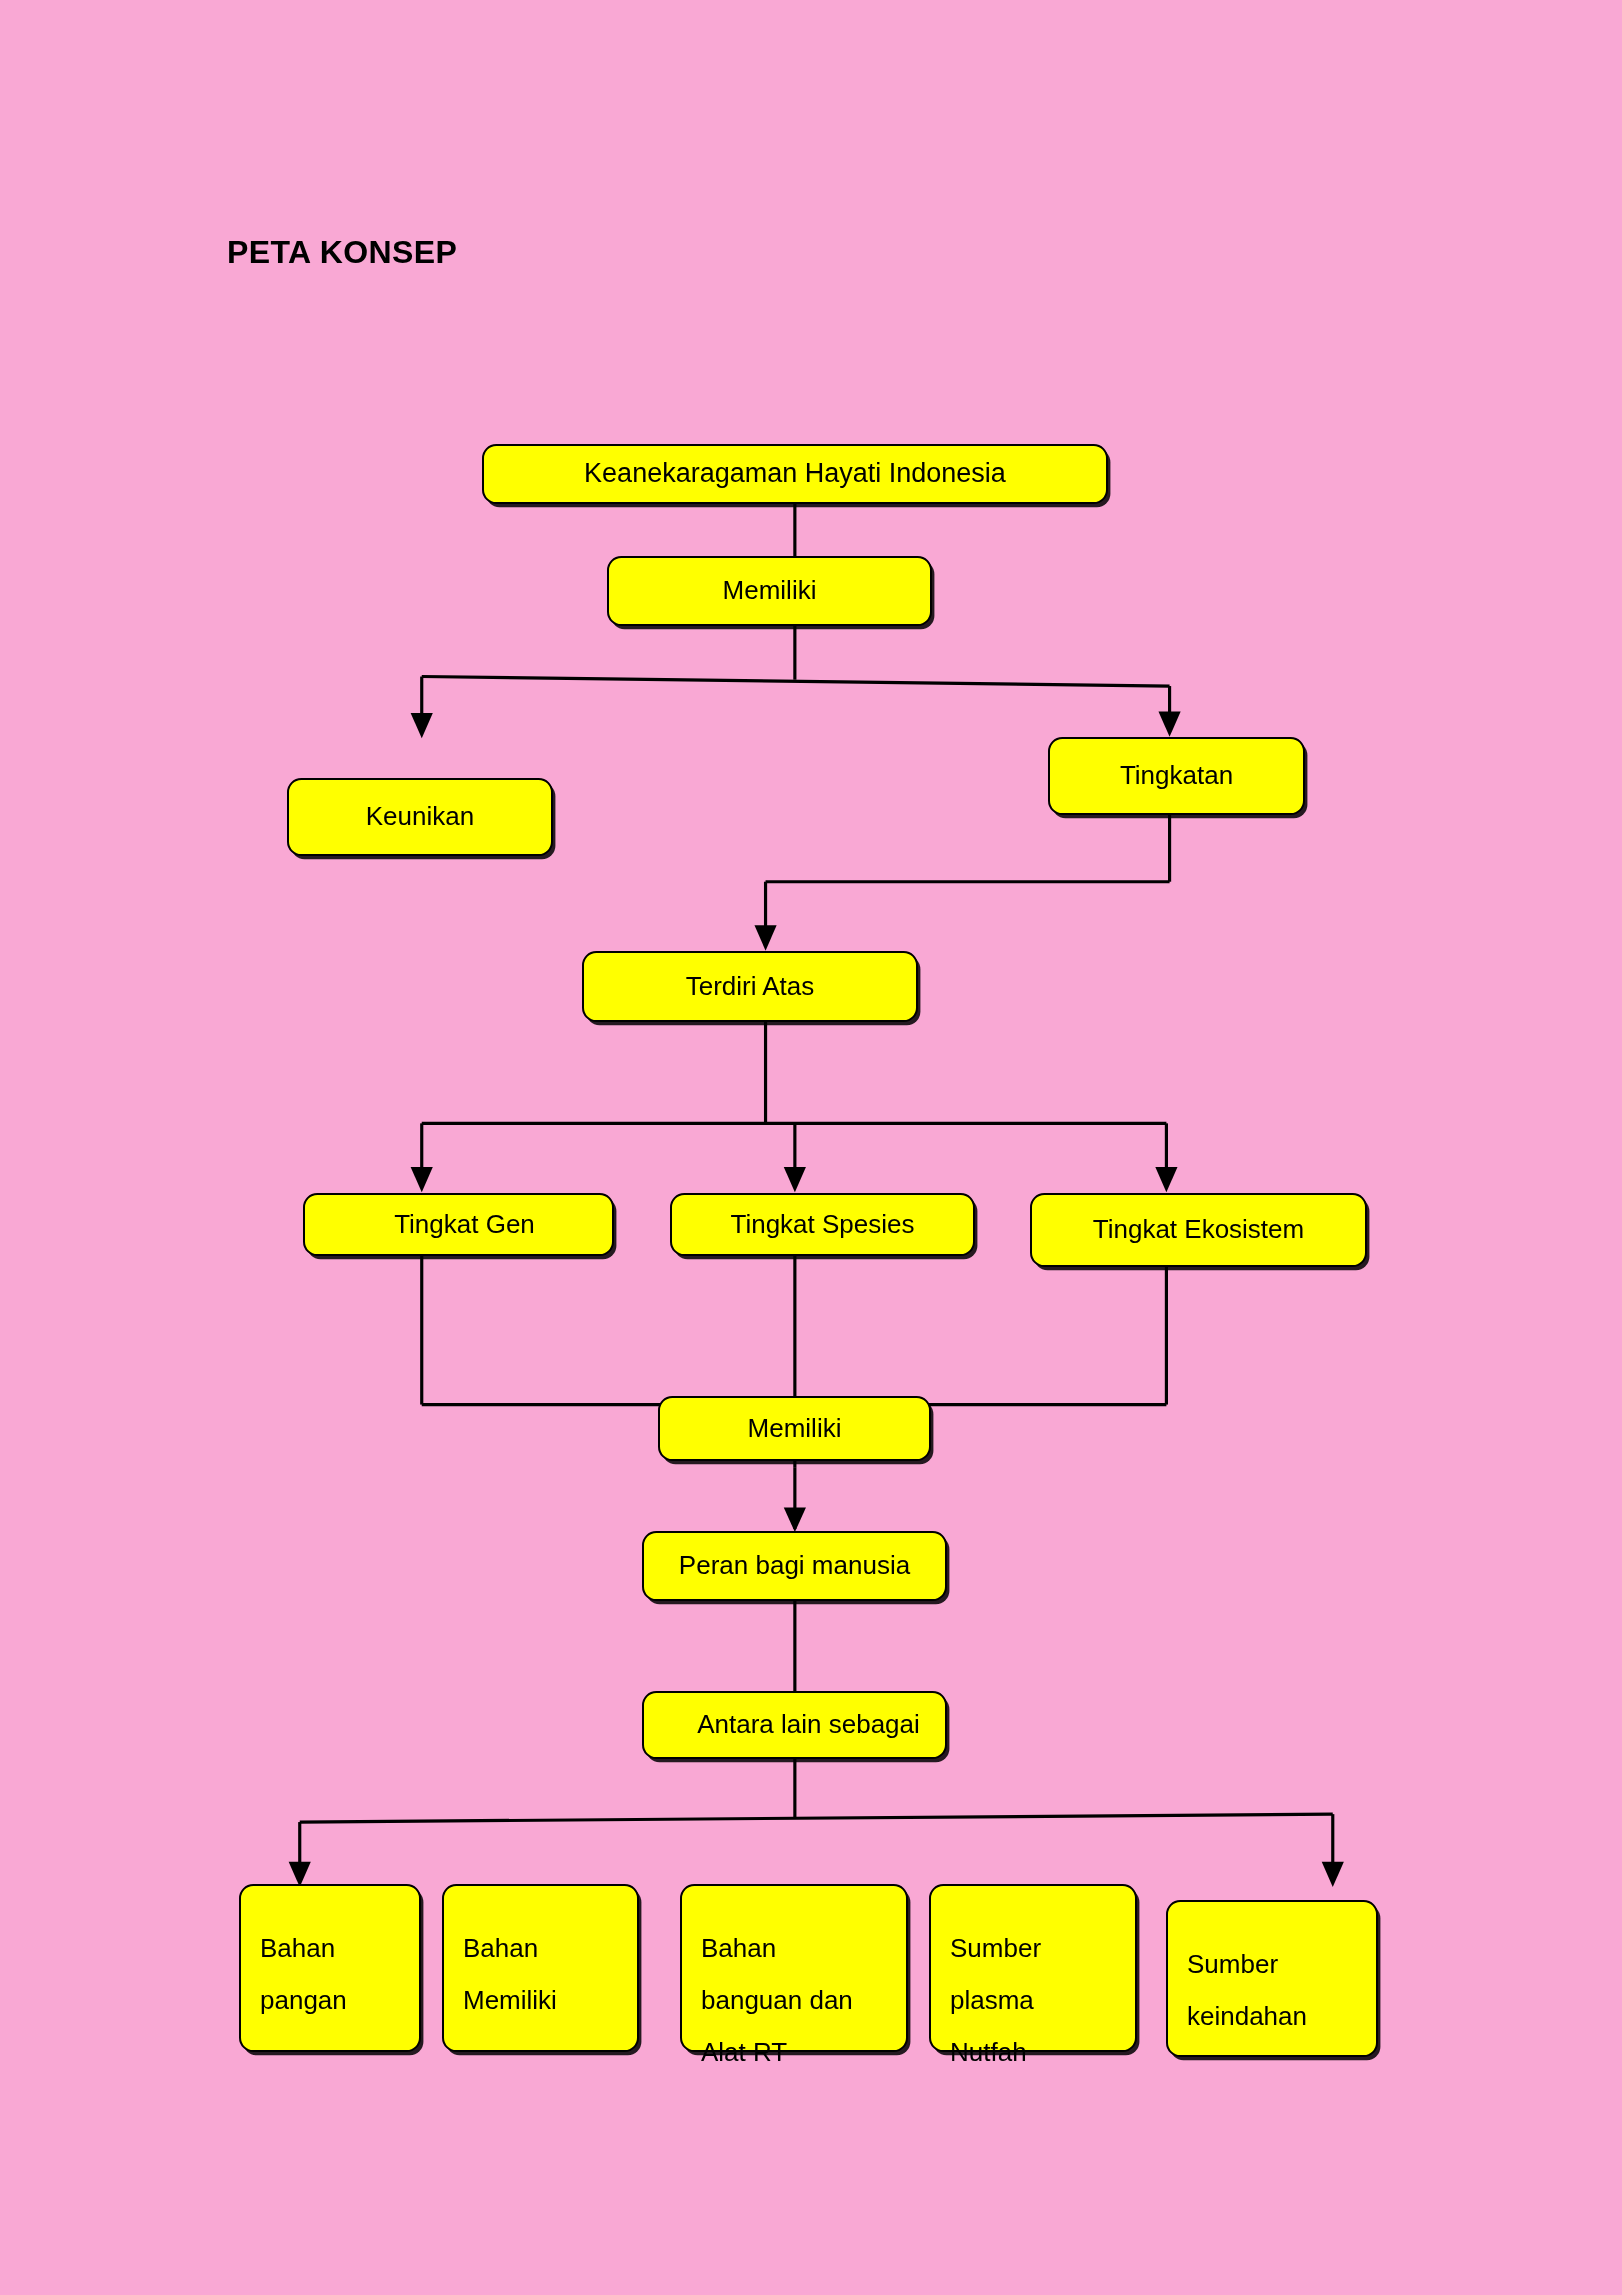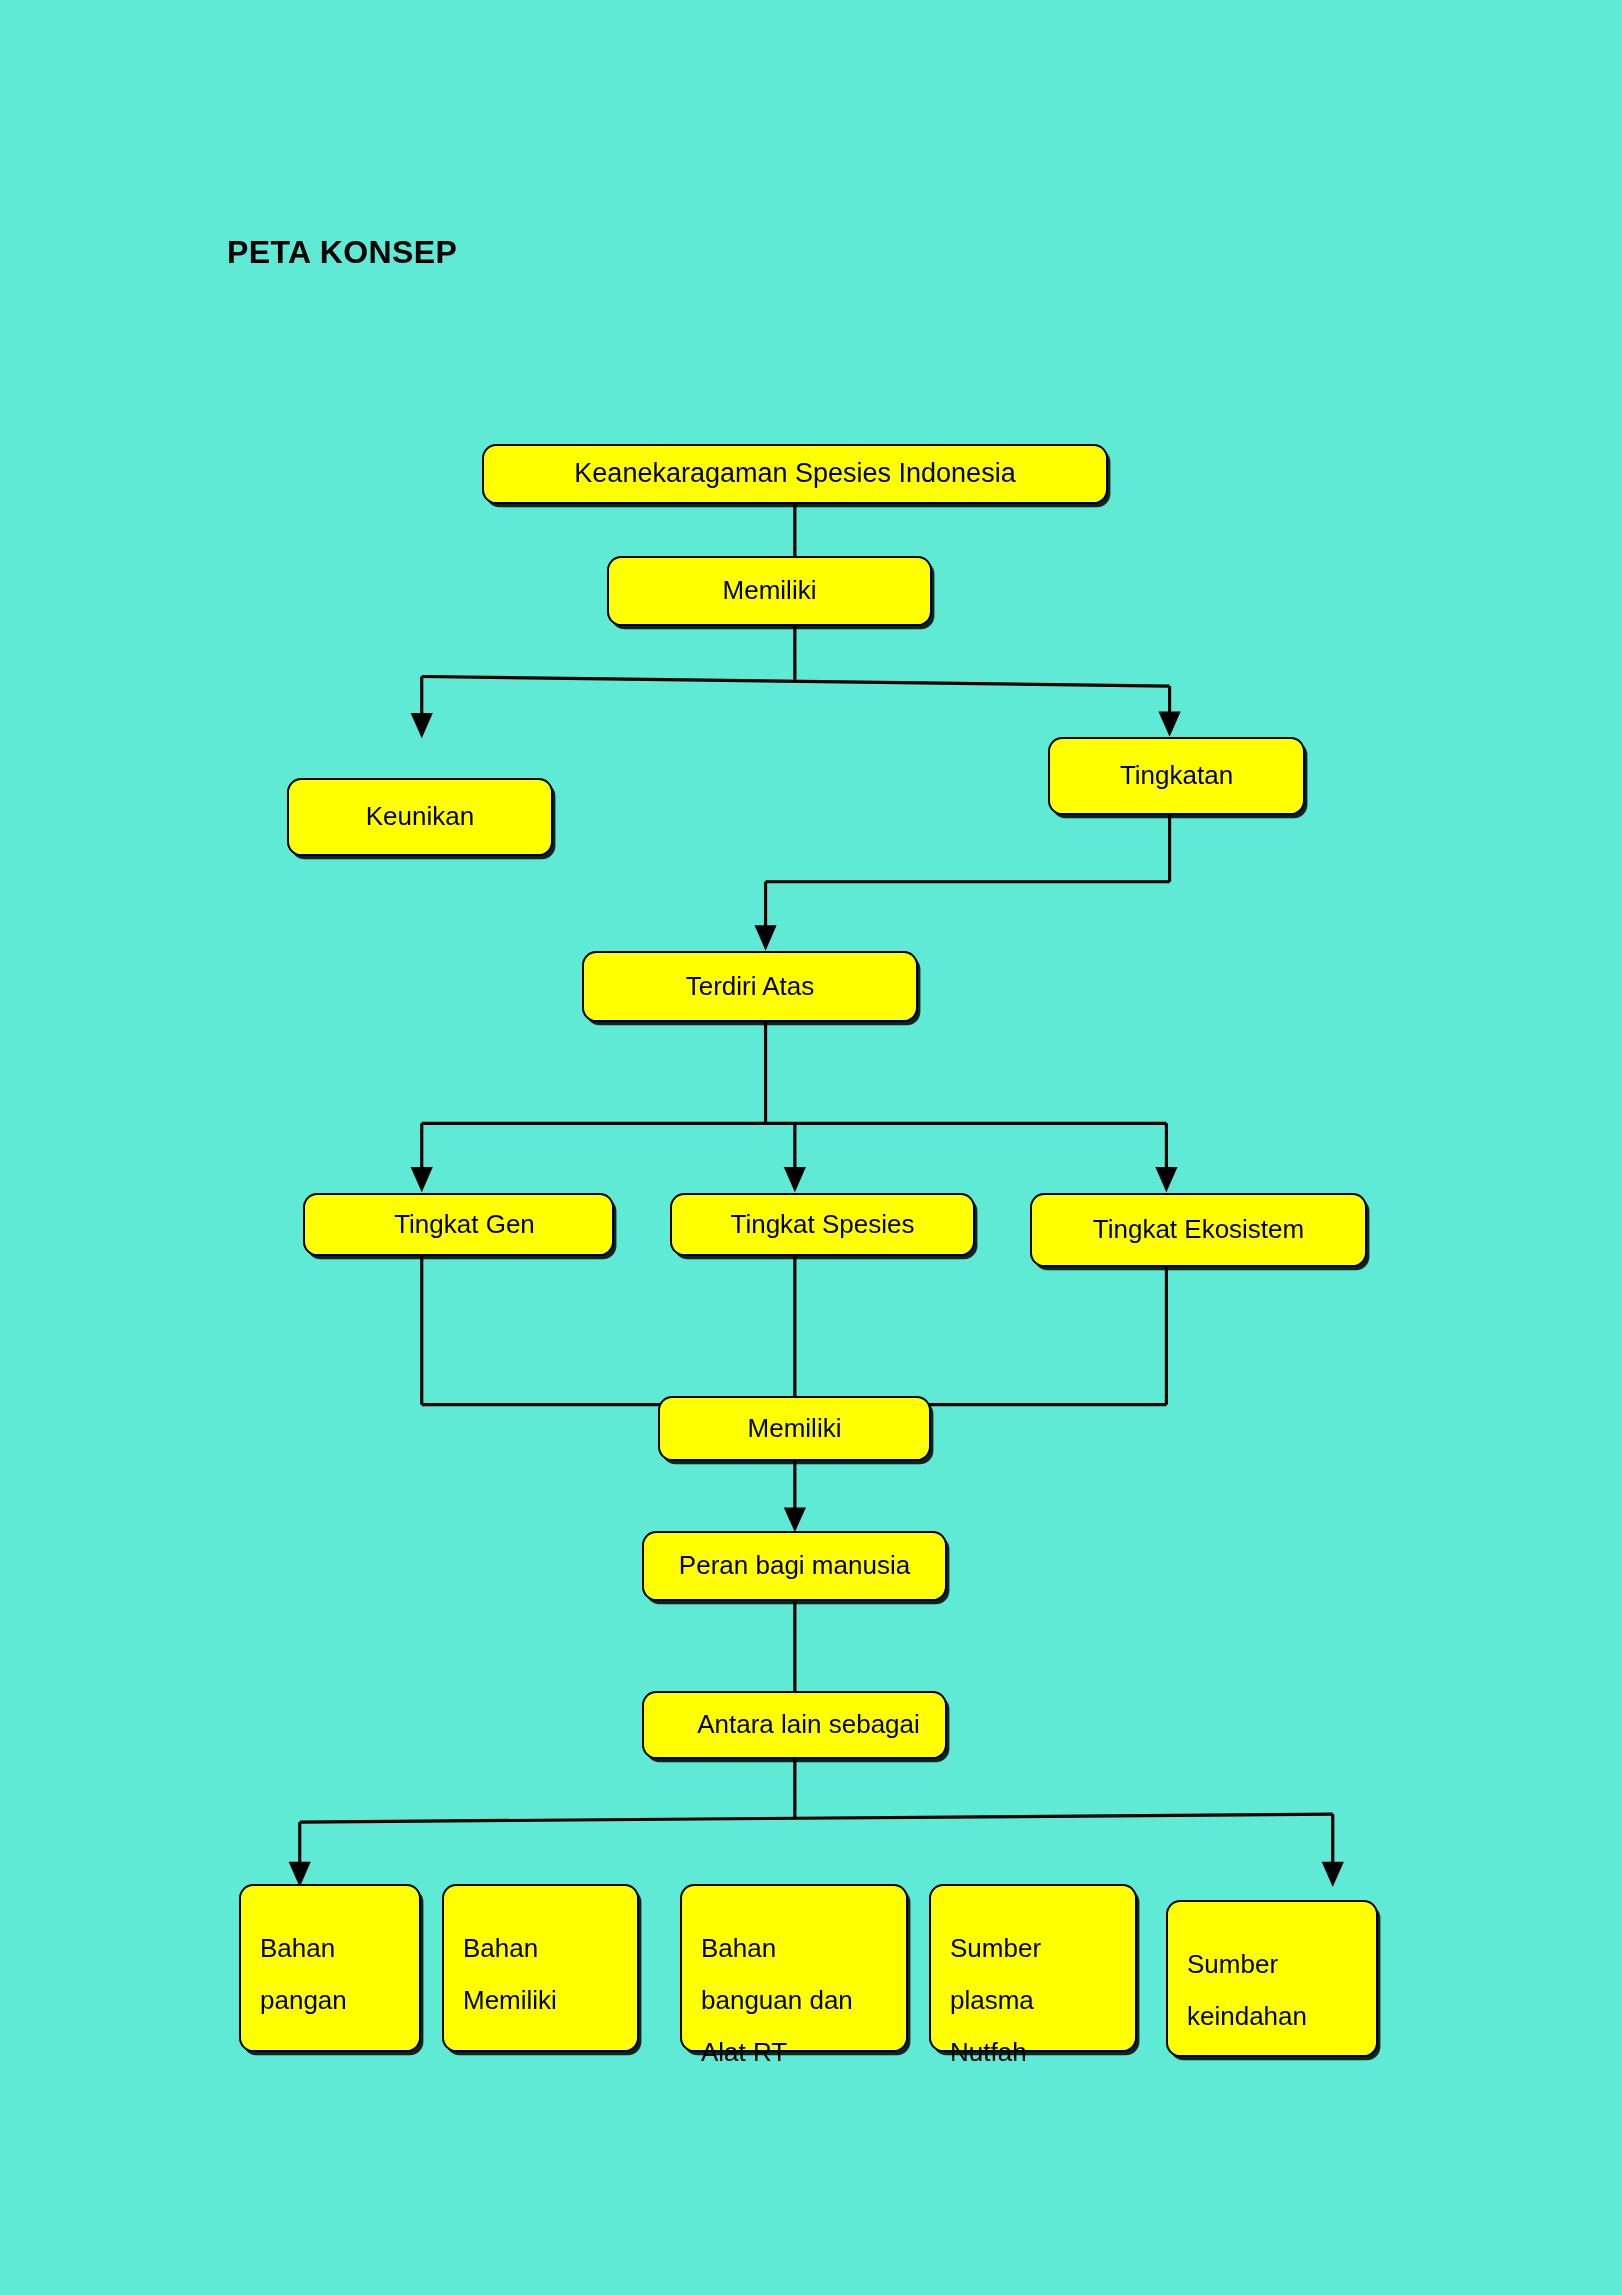--- a/index.html
+++ b/index.html
@@ -5,21 +5,21 @@
   html,body{margin:0;padding:0;background:#ffffff;}
   body{
     font-family:"Liberation Sans", sans-serif;
     color:#000000;
     -webkit-font-smoothing:antialiased;
   }
   #page{
     position:relative;
     width:1623px;
     height:2295px;
-    background:#5eead4;
+    background:#f9a8d4;
     overflow:hidden;
   }
   #title{
     position:absolute;
     left:227px;
     top:234px;
     font-size:32px;
     font-weight:bold;
     letter-spacing:0.4px;
     color:#000;
@@ -110,21 +110,21 @@
 
     <line x1="1003" y1="2218" x2="1003" y2="2296"></line>
     <line x1="378" y1="2300" x2="1682" y2="2290"></line>
     <line x1="378" y1="2300" x2="378" y2="2352"></line>
     <polygon points="364,2350 392,2350 378,2382"></polygon>
     <line x1="1682" y1="2290" x2="1682" y2="2352"></line>
     <polygon points="1668,2350 1696,2350 1682,2382"></polygon>
   </svg>
 
   <div class="node" style="left:482px; top:444px; width:626px; height:60px; font-size:27px;">
-    <span>Keanekaragaman Spesies Indonesia</span>
+    <span>Keanekaragaman Hayati Indonesia</span>
   </div>
 
   <div class="node" style="left:607px; top:556px; width:325px; height:70px;">
     <span>Memiliki</span>
   </div>
 
   <div class="node" style="left:287px; top:738px; width:266px; height:78px;margin-top:40px;">
     <span>Keunikan</span>
   </div>
 

